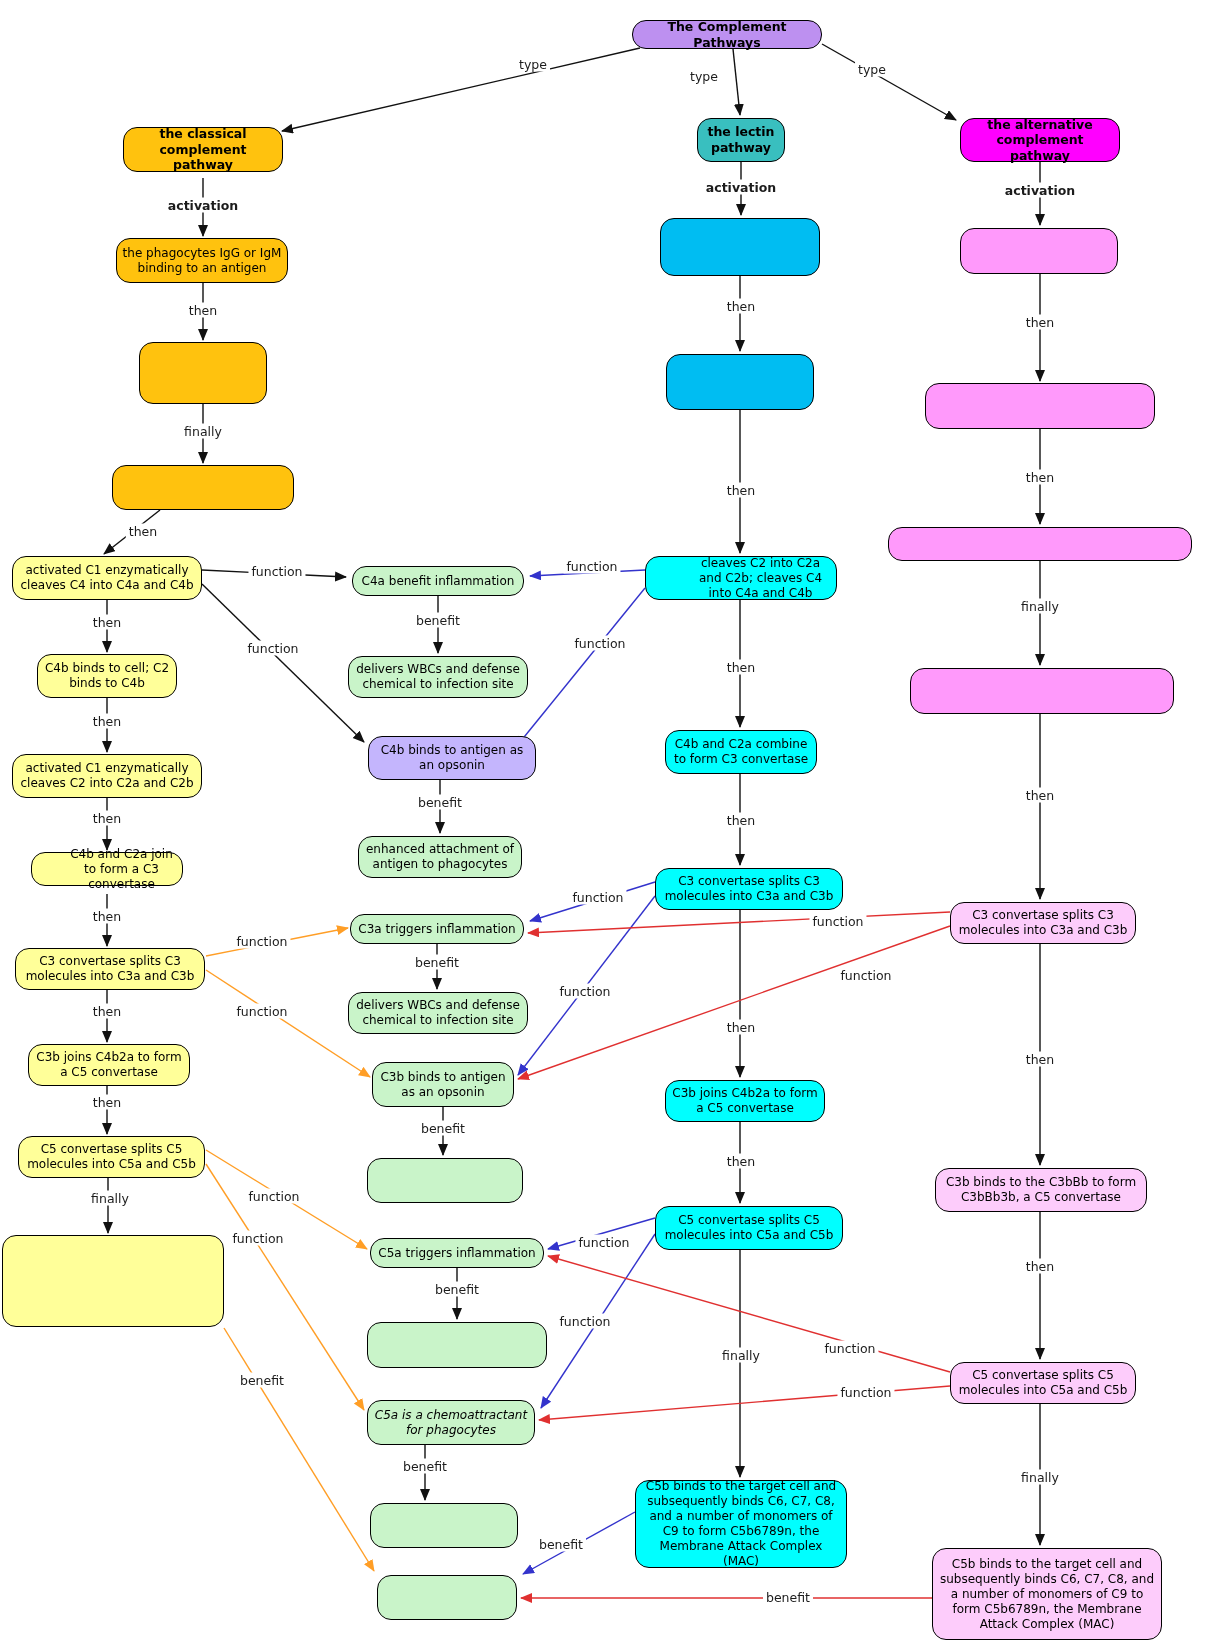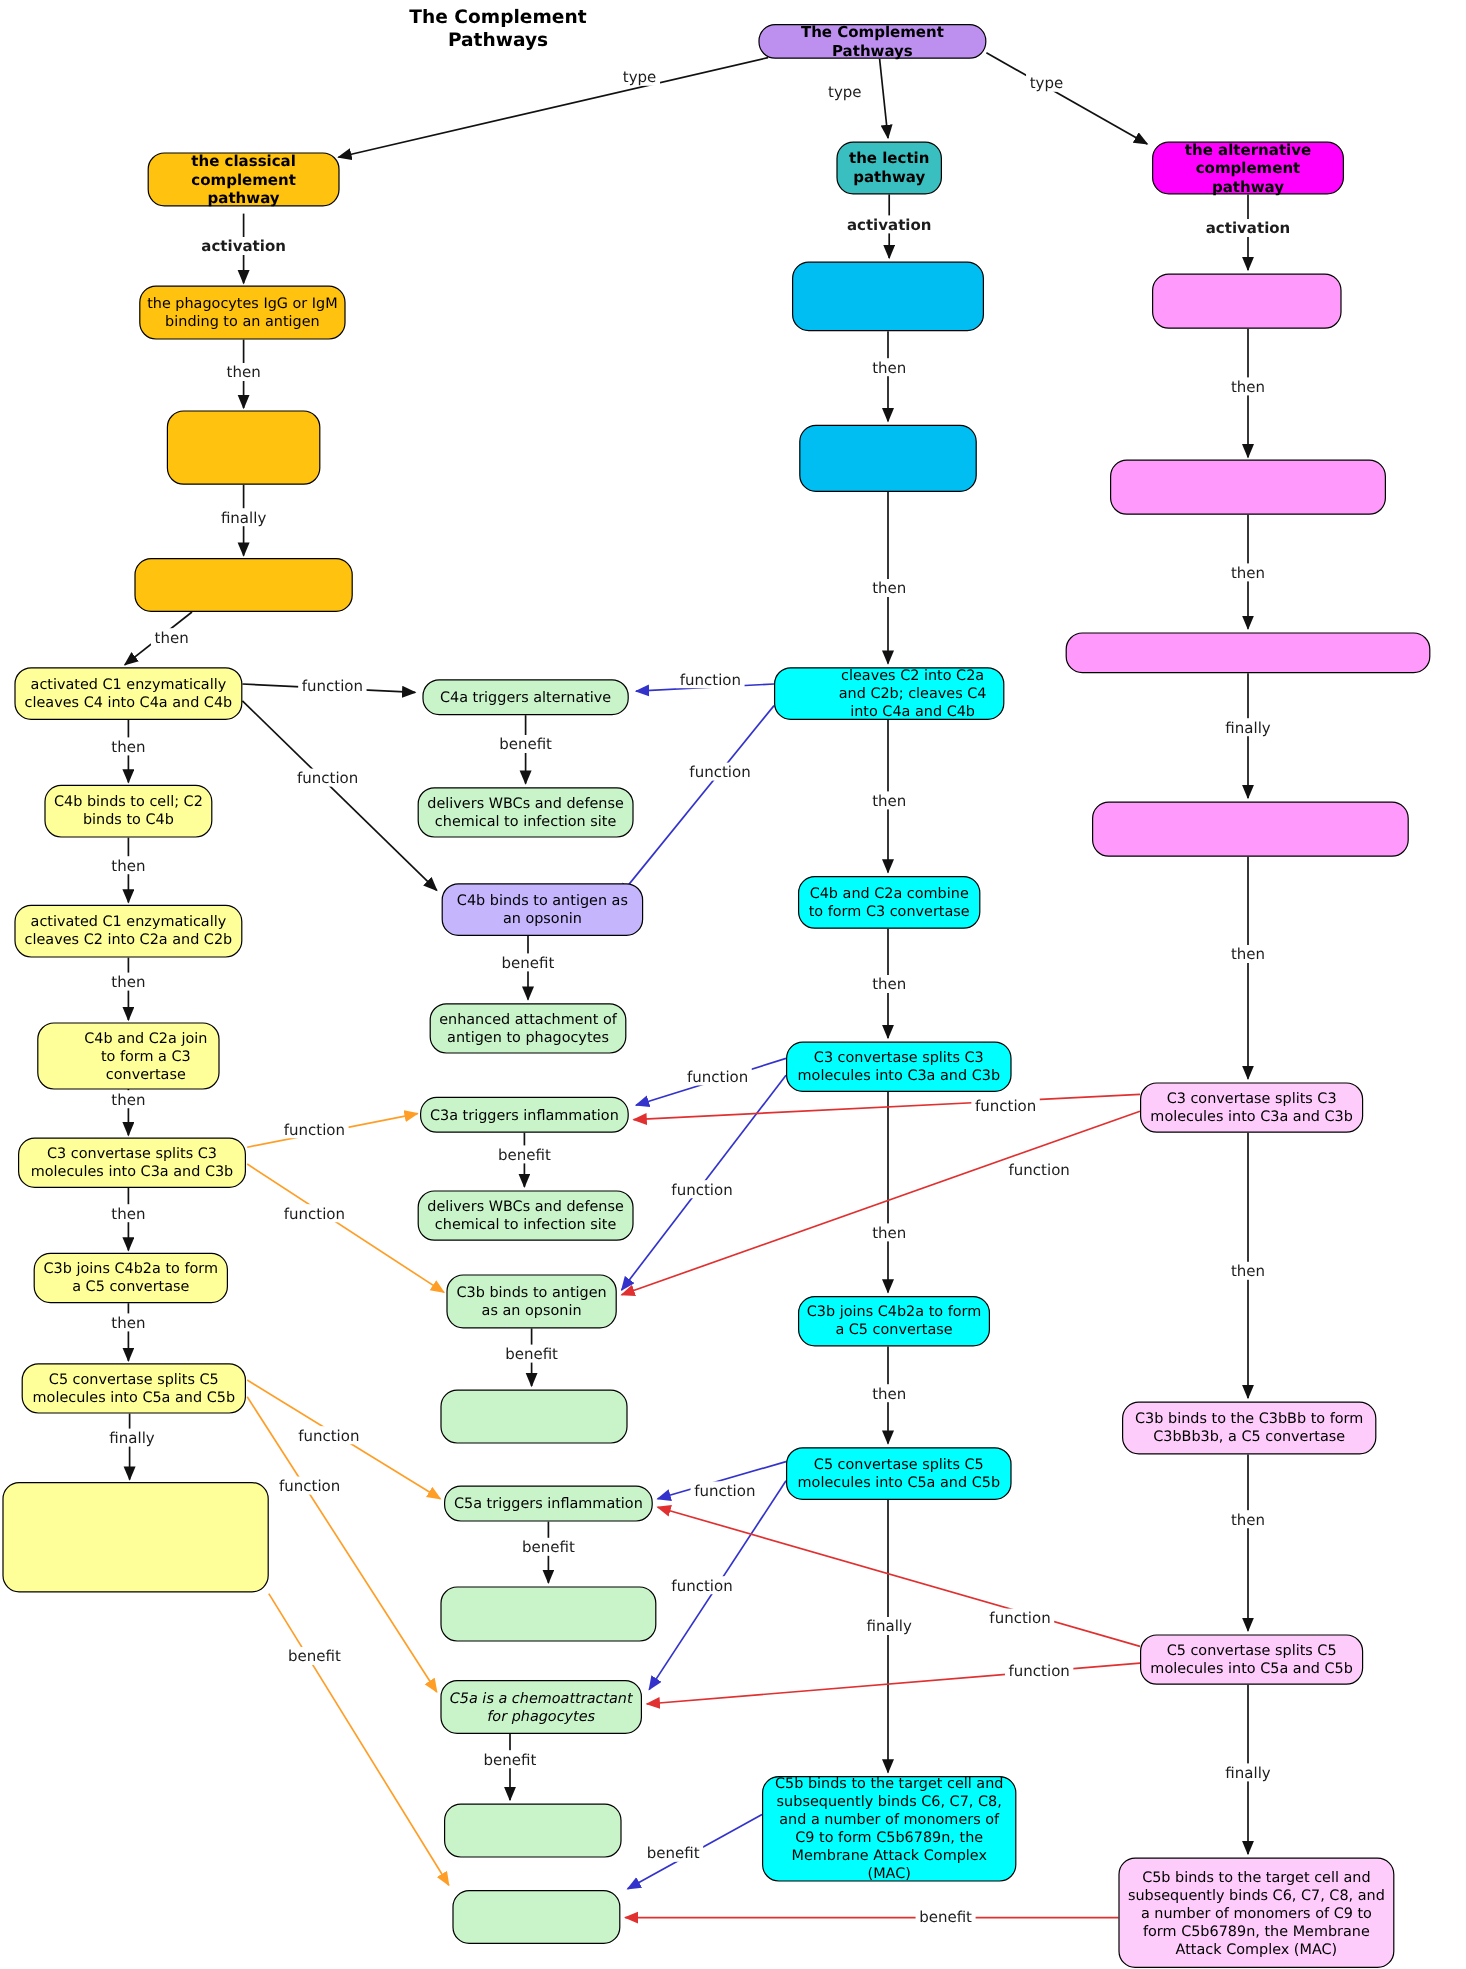--- a/index.html
+++ b/index.html
@@ -13,24 +13,20 @@
   .edge-label{position:absolute;z-index:3;transform:translate(-50%,-50%);
         background:#fff;padding:0 3px;font-size:12.5px;color:#1c1c1c;white-space:nowrap;}
   .edge-label.bold{font-weight:bold;}
   #diagram-title{position:absolute;z-index:3;left:300px;top:5px;width:230px;text-align:center;
         font-weight:bold;font-size:15.5px;color:#000;line-height:1.25;}
 </style>
 </head>
 <body>
 
 <div id="canvas">
-  <div id="diagram-title">
-    <div>The Complement</div>
-    <div>Pathways</div>
-  </div>
   <svg id="edge-svg" width="1222" height="1641">
     <defs id="marker-defs">
         <marker id="ah-black" markerWidth="13" markerHeight="11" refX="11" refY="5" orient="auto" markerUnits="userSpaceOnUse">
           <path d="M0,0 L12,5 L0,10 z" fill="#111111"></path>
         </marker>
         <marker id="ah-blue" markerWidth="13" markerHeight="11" refX="11" refY="5" orient="auto" markerUnits="userSpaceOnUse">
           <path d="M0,0 L12,5 L0,10 z" fill="#3333cc"></path>
         </marker>
         <marker id="ah-red" markerWidth="13" markerHeight="11" refX="11" refY="5" orient="auto" markerUnits="userSpaceOnUse">
           <path d="M0,0 L12,5 L0,10 z" fill="#e03030"></path>
@@ -99,26 +95,26 @@
   </svg>
   <div id="nodes-layer">
       <div class="node hdr" style="left: 632px; top: 20px; width: 190px; height: 29px; background: rgb(189, 144, 240);">The Complement Pathways</div>
       <div class="node hdr" style="left: 123px; top: 127px; width: 160px; height: 45px; background: rgb(255, 194, 14);">the classical complement pathway</div>
       <div class="node" style="left: 116px; top: 238px; width: 172px; height: 45px; background: rgb(255, 194, 14);">the phagocytes IgG or IgM binding to an antigen</div>
       <div class="node" style="left: 139px; top: 342px; width: 128px; height: 62px; background: rgb(255, 194, 14);"></div>
       <div class="node" style="left: 112px; top: 465px; width: 182px; height: 45px; background: rgb(255, 194, 14);"></div>
       <div class="node" style="left: 12px; top: 556px; width: 190px; height: 44px; background: rgb(255, 255, 153);">activated C1 enzymatically cleaves C4 into C4a and C4b</div>
       <div class="node" style="left: 37px; top: 654px; width: 140px; height: 44px; background: rgb(255, 255, 153);">C4b binds to cell; C2 binds to C4b</div>
       <div class="node" style="left: 12px; top: 754px; width: 190px; height: 44px; background: rgb(255, 255, 153);">activated C1 enzymatically cleaves C2 into C2a and C2b</div>
-      <div class="node" style="left: 31px; top: 852px; width: 152px; height: 56px; background: rgb(255, 255, 153); padding-left: 34px;">C4b and C2a join to form a C3 convertase</div>
+      <div class="node" style="left: 31px; top: 852px; width: 152px; height: 34px; background: rgb(255, 255, 153); padding-left: 34px;">C4b and C2a join to form a C3 convertase</div>
       <div class="node" style="left: 15px; top: 948px; width: 190px; height: 42px; background: rgb(255, 255, 153);">C3 convertase splits C3 molecules into C3a and C3b</div>
       <div class="node" style="left: 28px; top: 1044px; width: 162px; height: 42px; background: rgb(255, 255, 153);">C3b joins C4b2a to form a C5 convertase</div>
       <div class="node" style="left: 18px; top: 1136px; width: 187px; height: 42px; background: rgb(255, 255, 153);">C5 convertase splits C5 molecules into C5a and C5b</div>
       <div class="node" style="left: 2px; top: 1235px; width: 222px; height: 92px; background: rgb(255, 255, 153);"></div>
-      <div class="node" style="left: 352px; top: 566px; width: 172px; height: 30px; background: rgb(201, 244, 201);">C4a triggers alternative</div>
+      <div class="node" style="left: 352px; top: 566px; width: 172px; height: 30px; background: rgb(201, 244, 201);">C4a benefit inflammation</div>
       <div class="node" style="left: 348px; top: 656px; width: 180px; height: 42px; background: rgb(201, 244, 201);">delivers WBCs and defense chemical to infection site</div>
       <div class="node" style="left: 368px; top: 736px; width: 168px; height: 44px; background: #c4b5fd;">C4b binds to antigen as an opsonin</div>
       <div class="node" style="left: 358px; top: 836px; width: 164px; height: 42px; background: rgb(201, 244, 201);">enhanced attachment of antigen to phagocytes</div>
       <div class="node" style="left: 350px; top: 914px; width: 174px; height: 30px; background: rgb(201, 244, 201);">C3a triggers inflammation</div>
       <div class="node" style="left: 348px; top: 992px; width: 180px; height: 42px; background: rgb(201, 244, 201);">delivers WBCs and defense chemical to infection site</div>
       <div class="node" style="left: 372px; top: 1062px; width: 142px; height: 45px; background: rgb(201, 244, 201);">C3b binds to antigen as an opsonin</div>
       <div class="node" style="left: 367px; top: 1158px; width: 156px; height: 45px; background: rgb(201, 244, 201);"></div>
       <div class="node" style="left: 370px; top: 1238px; width: 174px; height: 30px; background: rgb(201, 244, 201);">C5a triggers inflammation</div>
       <div class="node" style="left: 367px; top: 1322px; width: 180px; height: 46px; background: rgb(201, 244, 201);"></div>
       <div class="node" style="left: 367px; top: 1400px; width: 168px; height: 45px; background: rgb(201, 244, 201); font-style: italic;">C5a is a chemoattractant for phagocytes</div>

